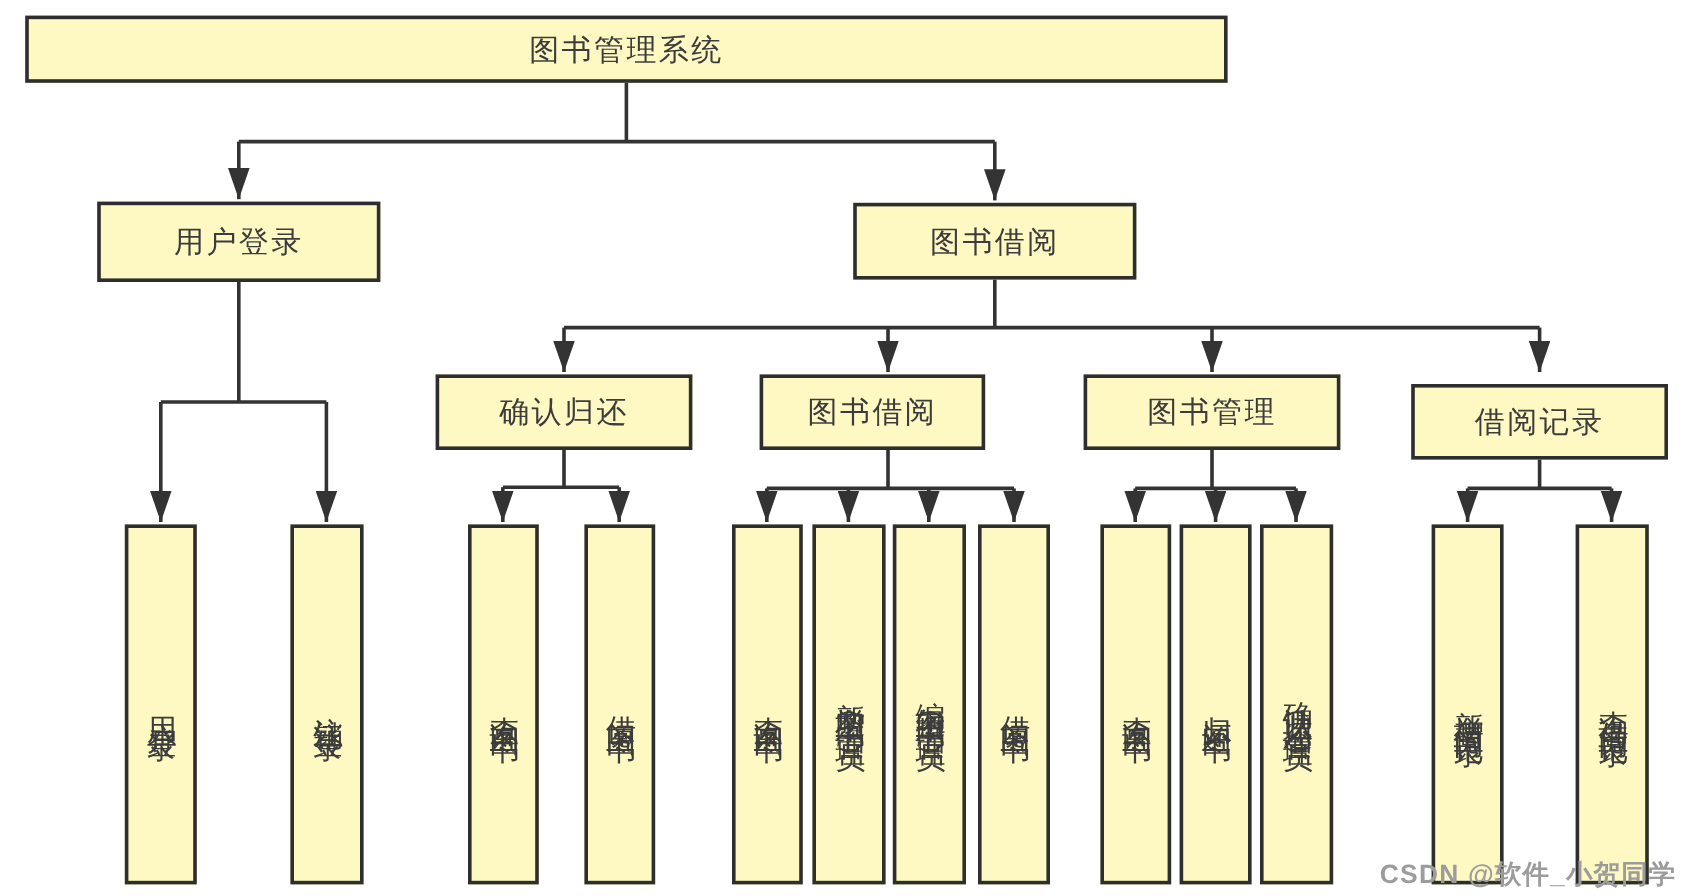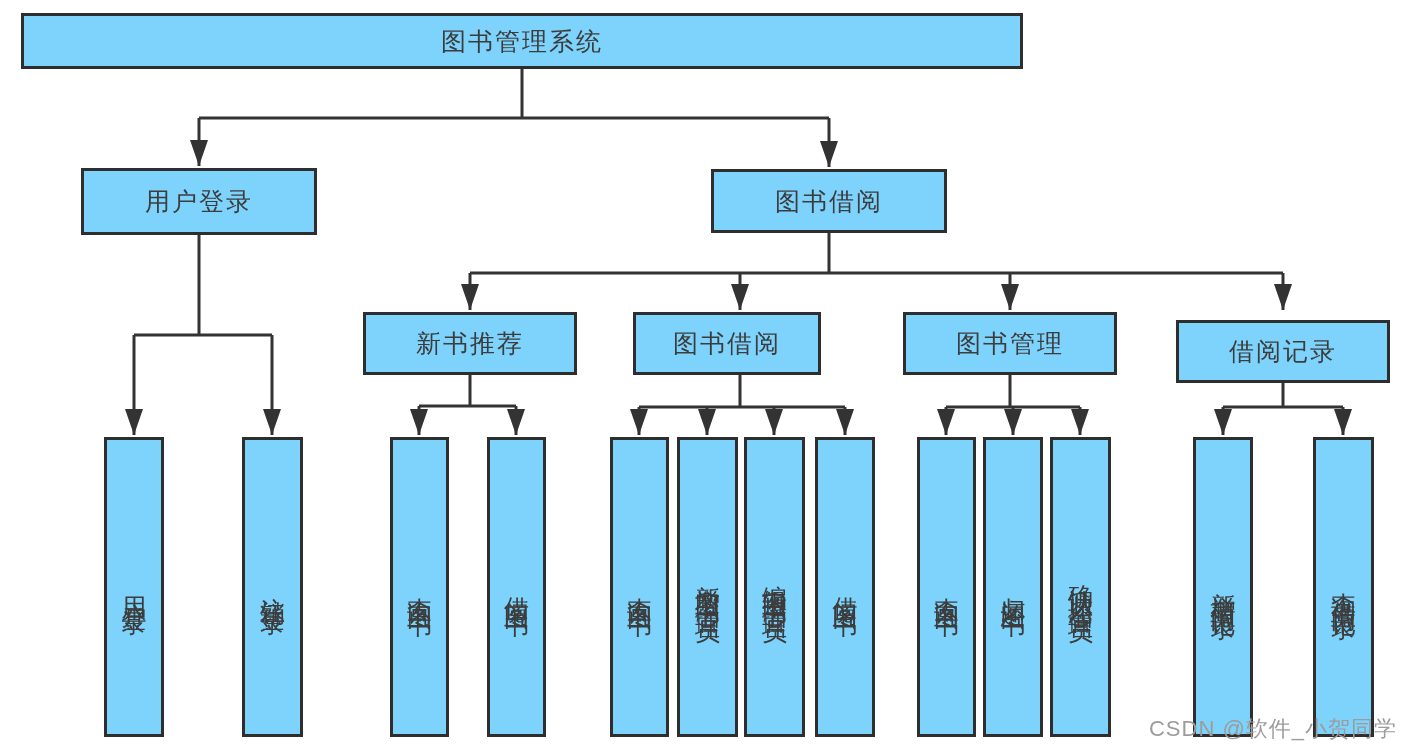--- a/index.html
+++ b/index.html
@@ -1,24 +1,24 @@
 <!DOCTYPE html>
 <html><head>
 <meta charset="utf-8">
 <style>
   html,body{margin:0;padding:0;background:#ffffff;}
   body{font-family:"Liberation Sans","DejaVu Sans",sans-serif;}
   #canvas{position:relative;width:1405px;height:747px;background:#ffffff;overflow:hidden;}
   #wires{position:absolute;left:0;top:0;width:1405px;height:747px;}
-  .node{position:absolute;box-sizing:border-box;background:#7dd3fc;border:3px solid #2e2e2e;
+  .node{position:absolute;box-sizing:border-box;background:#fef9c3;border:3px solid #2e2e2e;
         display:flex;align-items:center;justify-content:center;color:#3c3c3c;z-index:2;}
   .node.h span{font-size:25px;letter-spacing:2px;white-space:nowrap;}
   .node.v span{writing-mode:vertical-rl;font-size:25px;letter-spacing:5px;line-height:1;white-space:nowrap;}
   .watermark{position:absolute;right:8px;top:714px;font-size:22px;color:#9c9c9c;
-             letter-spacing:1px;z-index:5;white-space:nowrap;}
+             letter-spacing:1px;z-index:5;white-space:nowrap;font-weight:bold;}
   .ln,.ar{stroke:#333333;stroke-width:3;fill:none;}
 </style>
 </head>
 <body>
 
 <div id="canvas">
 
   <svg id="wires" viewBox="0 0 1405 747" xmlns="http://www.w3.org/2000/svg">
     <defs>
       <marker id="arrowhead" markerUnits="userSpaceOnUse" markerWidth="26" markerHeight="18" refX="26" refY="9" orient="auto">
@@ -65,21 +65,21 @@
   </div>
 
   <div class="node h" style="left:81px;top:168px;width:236px;height:67px">
     <span>用户登录</span>
   </div>
   <div class="node h" style="left:711px;top:169px;width:236px;height:64px">
     <span>图书借阅</span>
   </div>
 
   <div class="node h" style="left:363px;top:312px;width:214px;height:63px">
-    <span>新书推荐</span>
+    <span>确认归还</span>
   </div>
   <div class="node h" style="left:633px;top:312px;width:188px;height:63px">
     <span>图书借阅</span>
   </div>
   <div class="node h" style="left:903px;top:312px;width:214px;height:63px">
     <span>图书管理</span>
   </div>
   <div class="node h" style="left:1176px;top:320px;width:214px;height:63px">
     <span>借阅记录</span>
   </div>

